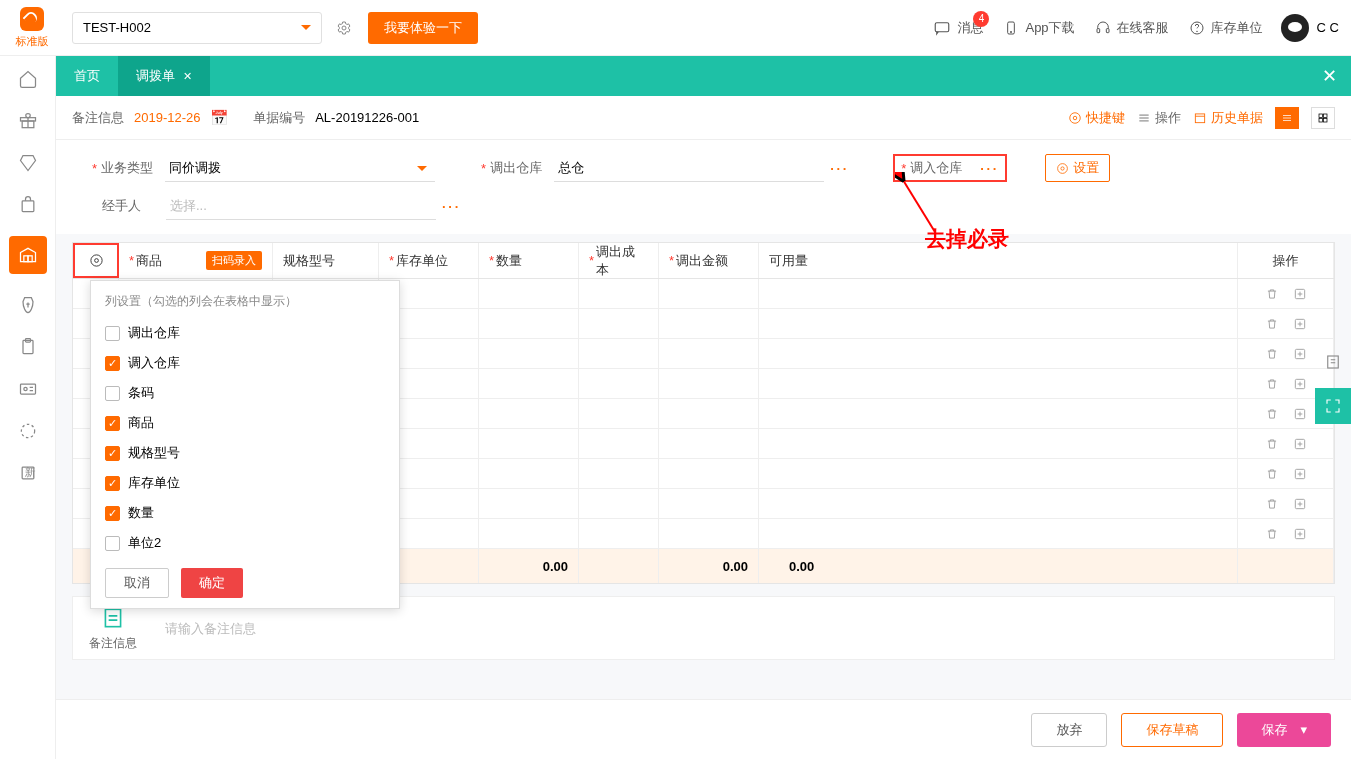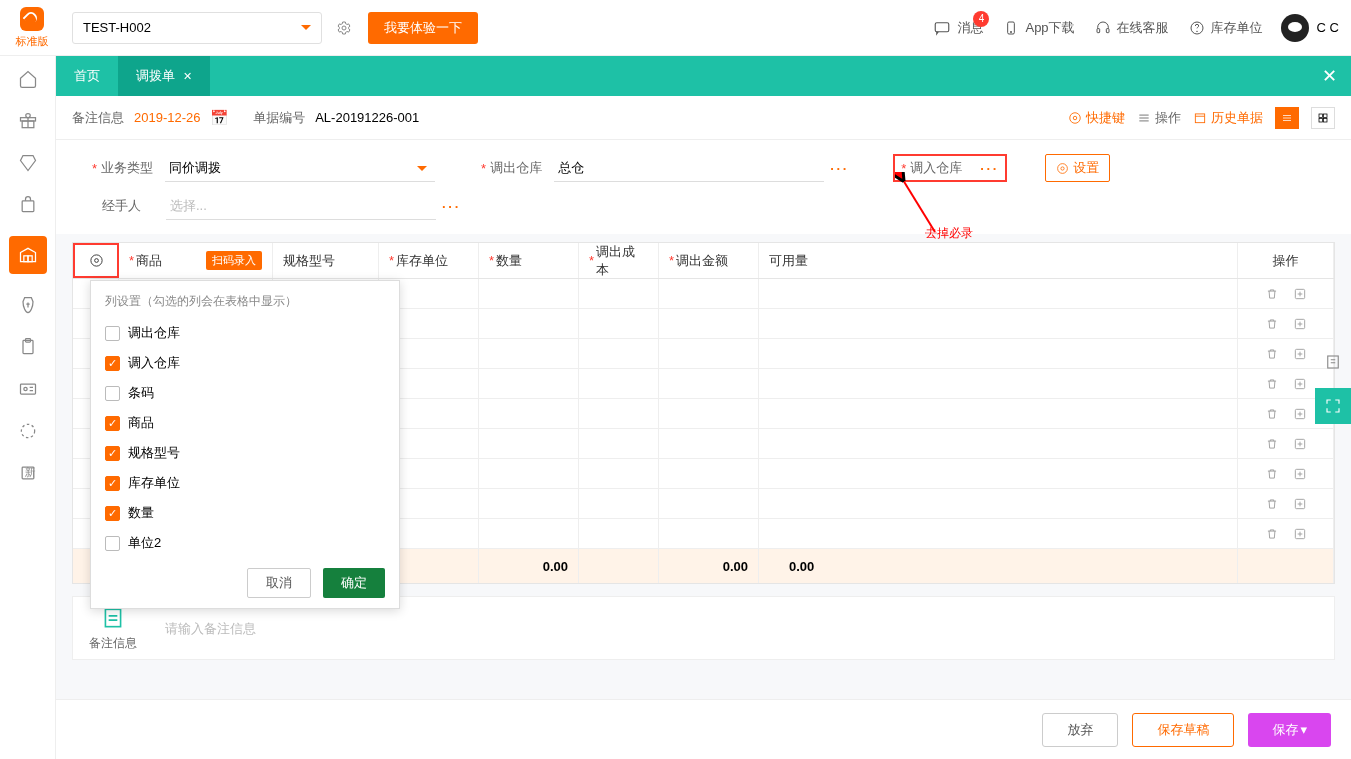--- a/index.html
+++ b/index.html
@@ -60,35 +60,35 @@
 .sumrow{display:flex;height:34px;background:#fff3e8}
 .popup{position:absolute;left:90px;top:280px;width:310px;background:#fff;border:1px solid #ddd;box-shadow:0 2px 10px rgba(0,0,0,.15);z-index:20;padding:12px 0 10px}
 .popup-title{color:#888;font-size:12px;padding:0 14px 8px}
 .popup-list{max-height:240px;overflow-y:scroll;padding:0 14px;border-right:12px solid transparent}
 .popup-list::-webkit-scrollbar{width:14px}
 .popup-list::-webkit-scrollbar-thumb{background:#c9c9c9;border-radius:2px}
 .popup-list::-webkit-scrollbar-track{background:#f0f0f0}
 .chk-row{display:flex;align-items:center;gap:8px;height:30px}
 .cb{width:15px;height:15px;border:1px solid #bbb;border-radius:2px;display:inline-flex;align-items:center;justify-content:center}
 .cb.on{background:#ff6a00;border-color:#ff6a00;color:#fff;font-size:11px}
-.popup-btns{display:flex;justify-content:flex-end;gap:12px;padding:10px 14px 0}
+.popup-btns{display:flex;gap:12px;padding:10px 14px 0}
 .btn{height:30px;padding:0 18px;border-radius:2px;cursor:pointer}
 .btn-o{border:1px solid #ccc;background:#fff;color:#555}
-.btn-p{border:none;background:#15803d;color:#fff}
-.annot{position:absolute;color:#ff0000;font-size:12px;font-weight:400;z-index:15}
+.btn-p{border:none;background:#ef4444;color:#fff}
+.annot{position:absolute;color:#ff0000;font-size:21px;font-weight:700;z-index:15}
 .arrow-svg{position:absolute;z-index:14}
 .remark{margin:12px 16px;background:#fff;border:1px solid #eee;display:flex;align-items:center;height:64px}
 .remark-icon{width:80px;display:flex;flex-direction:column;align-items:center;gap:4px;color:#1ec1a6}
 .remark-input{flex:1;border:none;outline:none;height:100%;padding:0 12px;font-size:13px}
 .remark-input::placeholder{color:#bbb}
 .footer{position:absolute;bottom:0;left:0;right:0;height:60px;background:#fff;border-top:1px solid #eee;display:flex;align-items:center;justify-content:flex-end;gap:14px;padding:0 20px}
 .fbtn{height:34px;padding:0 24px;border-radius:3px;cursor:pointer}
 .fb1{border:1px solid #ccc;background:#fff;color:#555}
 .fb2{border:1px solid #ff6a00;background:#fff;color:#ff6a00}
-.fb3{border:none;background:#d946ef;color:#fff;display:flex;align-items:center;gap:2px}
+.fb3{border:none;background:#ec4899;color:#fff;display:flex;align-items:center;gap:13px}
 .rside{position:absolute;right:0;top:248px;width:36px;display:flex;flex-direction:column;gap:8px}
 .rbtn{width:36px;height:36px;display:flex;align-items:center;justify-content:center;color:#888;cursor:pointer}
 .rbtn.g{background:#1ec1a6;color:#fff}
 svg{stroke:currentColor;fill:none;stroke-width:1.5}
 </style>
 </head>
 <body>
 
 <div class="header">
   <div class="logo">

